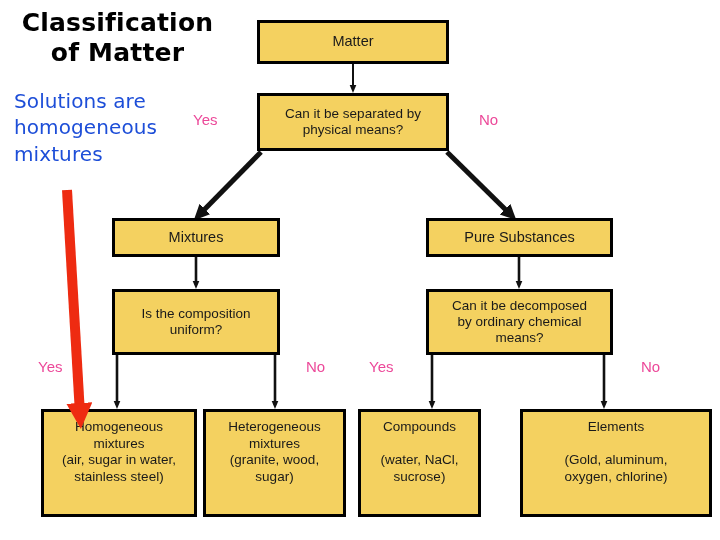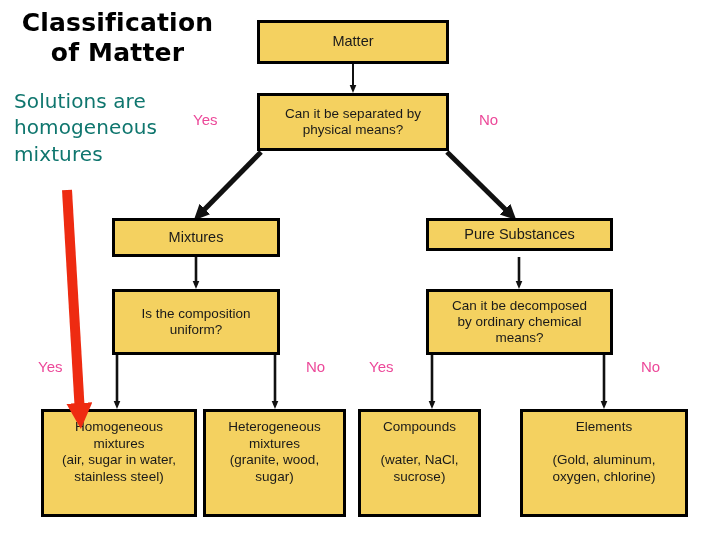--- a/index.html
+++ b/index.html
@@ -33,21 +33,21 @@
   }
   .subtitle {
     position: absolute;
     left: 14px;
     top: 88px;
     width: 200px;
     font-family: "DejaVu Sans", sans-serif;
     font-size: 20px;
     font-weight: 400;
     line-height: 1.32;
-    color: #0f766e;
+    color: #1d4ed8;
     letter-spacing: 0.1px;
     white-space: pre-line;
   }
 
   
   .node {
     position: absolute;
     box-sizing: border-box;
     background: #f4d160;
     border: 3px solid #000000;
@@ -134,21 +134,21 @@
     <line x1="604" y1="354" x2="604" y2="405" stroke="#111111" stroke-width="2.6" marker-end="url(#ah)"></line>
   </svg>
 
   <div class="node small" style="left:257px; top:93px; width:192px; height:58px;">Can it be separated by
 physical means?</div>
 
   <div class="node" style="left:257px; top:20px; width:192px; height:44px;">Matter</div>
 
   <div class="node" style="left:112px; top:218px; width:168px; height:39px;">Mixtures</div>
 
-  <div class="node" style="left:426px; top:218px; width:187px; height:33px;">Pure Substances</div>
+  <div class="node" style="left:426px; top:218px; width:187px; height:39px;">Pure Substances</div>
 
   <div class="node small" style="left:426px; top:289px; width:187px; height:66px;">Can it be decomposed
 by ordinary chemical
 means?</div>
 
   <div class="node small" style="left:112px; top:289px; width:168px; height:66px;">Is the composition
 uniform?</div>
 
   <div class="node leaf" style="left:41px; top:409px; width:156px; height:108px;">Homogeneous
 mixtures
@@ -158,21 +158,21 @@
   <div class="node leaf" style="left:203px; top:409px; width:143px; height:108px;">Heterogeneous
 mixtures
 (granite, wood,
 sugar)</div>
 
   <div class="node leaf" style="left:358px; top:409px; width:123px; height:108px;">Compounds
 
 (water, NaCl,
 sucrose)</div>
 
-  <div class="node leaf" style="left:520px; top:409px; width:168px; height:108px;">Elements
+  <div class="node leaf" style="left:520px; top:409px; width:192px; height:108px;">Elements
 
 (Gold, aluminum,
 oxygen, chlorine)</div>
 
   <div class="branch-label" style="left:193px; top:111px;">Yes</div>
   <div class="branch-label" style="left:479px; top:111px;">No</div>
 
   <div class="branch-label" style="left:38px; top:358px;">Yes</div>
   <div class="branch-label" style="left:306px; top:358px;">No</div>
 

